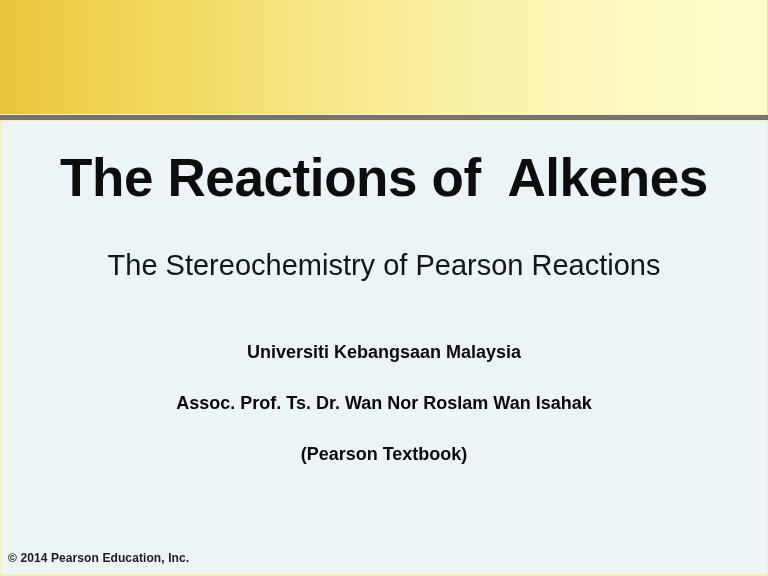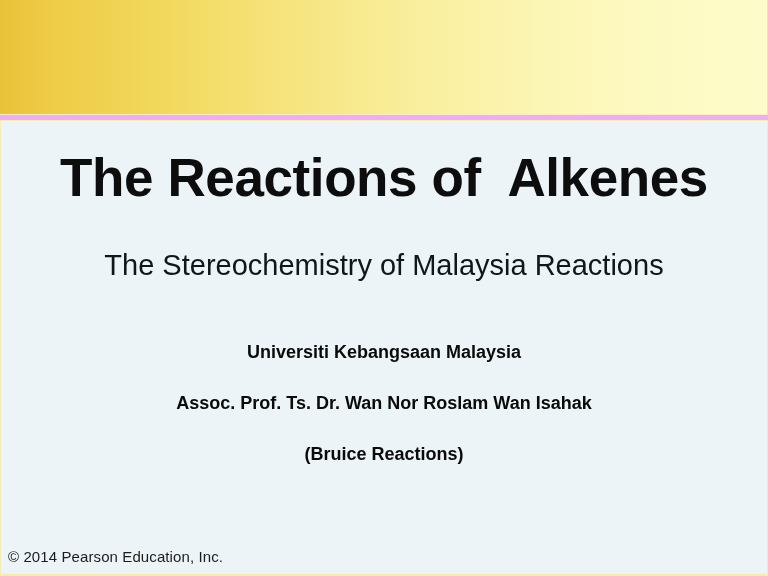--- a/index.html
+++ b/index.html
@@ -11,21 +11,21 @@
     height: 576px;
     overflow: hidden;
     background: #ffffff;
     font-family: "Liberation Sans", sans-serif;
   }
 
   .slide {
     position: relative;
     width: 768px;
     height: 576px;
-    background: #f0abfc;
+    background: #737373;
     box-sizing: border-box;
   }
 
   
   .header-band {
     position: absolute;
     left: 0;
     top: 0;
     width: 768px;
     height: 115px;
@@ -118,48 +118,48 @@
   .credit-line + .credit-line {
     margin-top: 31px;
   }
 
   
   .footer-copyright {
     position: absolute;
     left: 8px;
     bottom: 11px;
     font-family: "Liberation Sans", sans-serif;
-    font-size: 15px;
-    font-weight: normal;
+    font-size: 12px;
+    font-weight: bold;
     color: #1c1c1c;
     letter-spacing: 0.1px;
     white-space: nowrap;
   }
 </style>
 </head>
 <body>
 
 <div class="slide">
 
   <div class="header-band"></div>
   <div class="header-band-underline"></div>
 
   <div class="body-panel">
 
     <div class="title-block">
       <h1 class="slide-title">The Reactions of  Alkenes</h1>
     </div>
 
     <div class="subtitle-block">
-      <h2 class="slide-subtitle">The Stereochemistry of Malaysia Reactions</h2>
+      <h2 class="slide-subtitle">The Stereochemistry of Pearson Reactions</h2>
     </div>
 
     <div class="credit-block">
       <p class="credit-line">Universiti Kebangsaan Malaysia</p>
       <p class="credit-line">Assoc. Prof. Ts. Dr. Wan Nor Roslam Wan Isahak</p>
-      <p class="credit-line">(Bruice Reactions)</p>
+      <p class="credit-line">(Pearson Textbook)</p>
     </div>
 
   </div>
 
   <div class="footer-copyright">© 2014 Pearson Education, Inc.</div>
 
 </div>
 
 </body></html>

